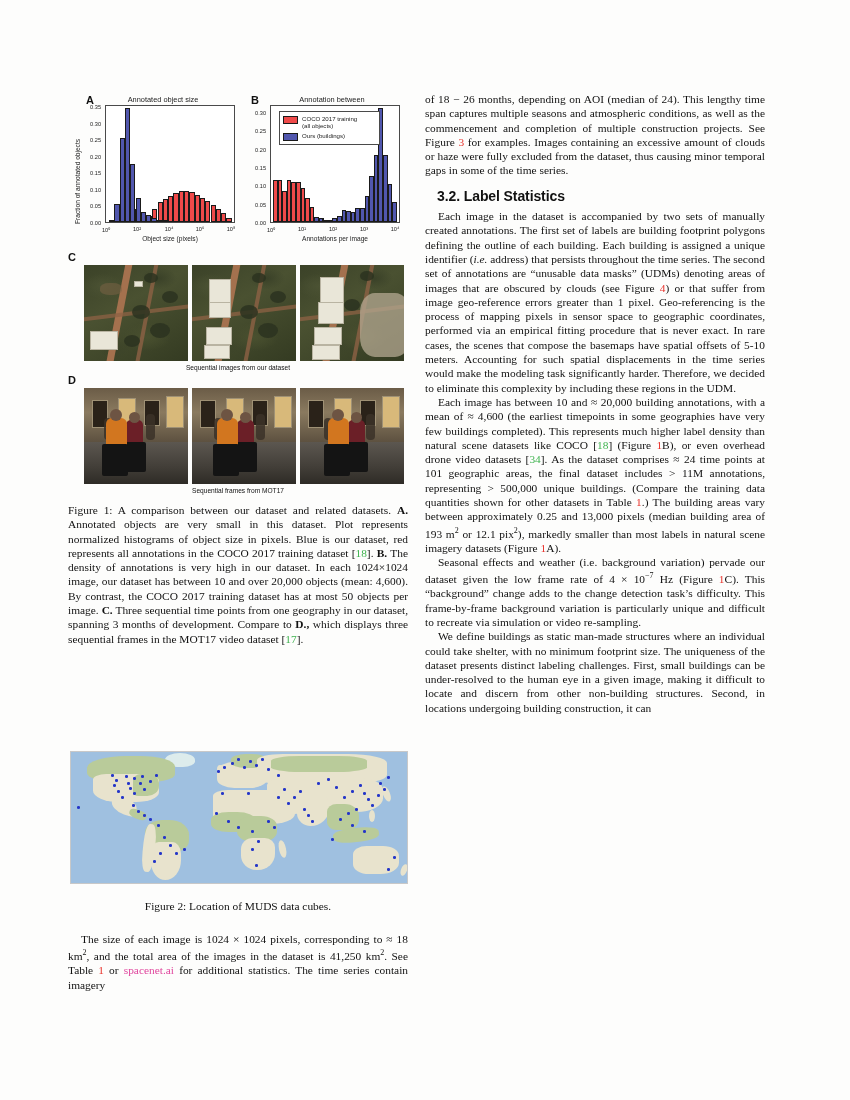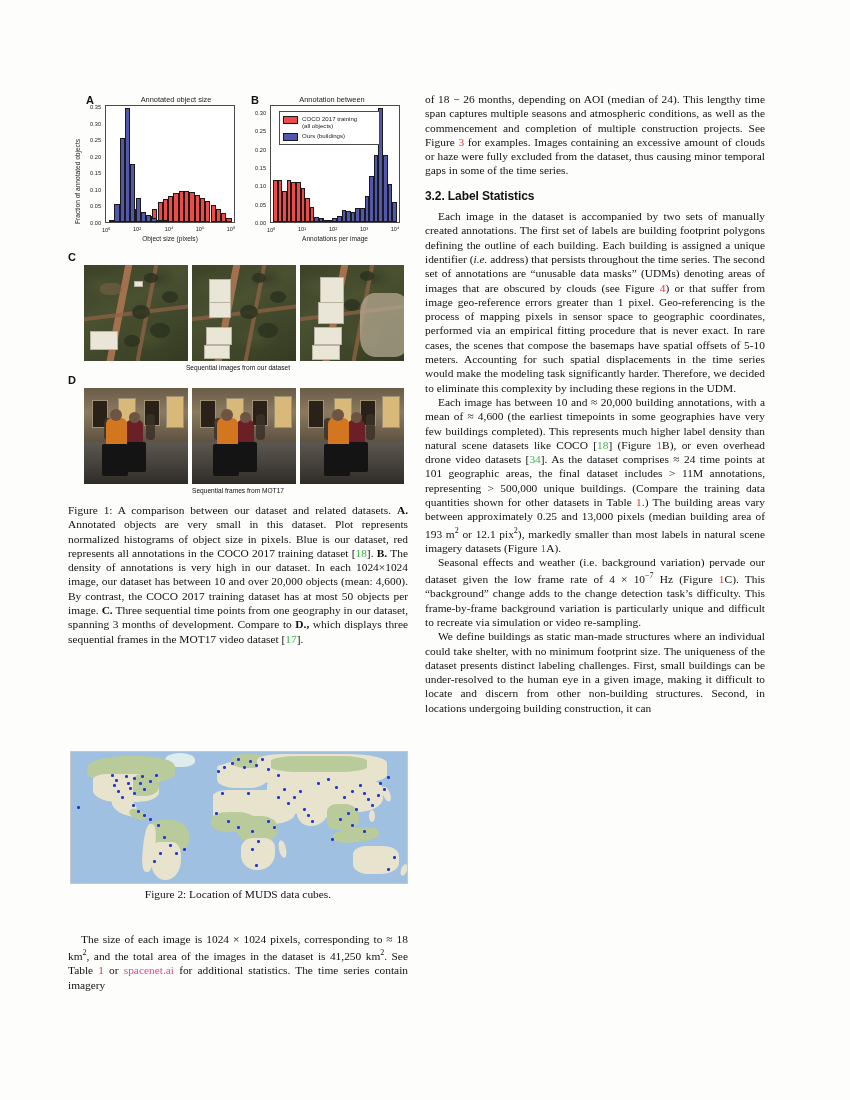--- a/index.html
+++ b/index.html
@@ -21,22 +21,22 @@
     text-align:justify;
     font-size:11.4px;
     line-height:14.3px;
   }
   #right-col{left:425px;top:92px;}
 
   p{margin:0 0 0 0;text-indent:13px;}
   p.noindent{text-indent:0;}
   .sec-head{
     font-family:"Liberation Sans", sans-serif;
-    font-weight:bold;font-size:12px;
-    margin:11px 0 6px 0;text-indent:0;
+    font-weight:bold;font-size:14px;
+    margin:11px 0 6px 12px;text-indent:0;
     letter-spacing:-0.1px;
   }
   .cite-g{color:#3fb34f;}
   .cite-r{color:#e8322b;}
   .link-pink{color:#e0479e;}
   b.lbl{font-weight:bold;}
   .sup{font-size:8px;vertical-align:super;}
   .mathit{font-style:italic;}
 
   
@@ -154,35 +154,35 @@
   
   #figure2{position:absolute;left:70px;top:751px;width:336px;}
   .map{
     position:relative;width:336px;height:131px;
     background:#9fc0e0;border:1px solid #c8c8c8;overflow:hidden;
   }
   .land{position:absolute;background:#e8e3cd;}
   .green{position:absolute;background:#b9cb9a;}
   .dot{position:absolute;width:2.6px;height:2.6px;background:#2536c8;border-radius:50%;}
   .fig2-cap{
-    font-size:11.4px;text-align:center;margin-top:4px;
+    font-size:11.4px;text-align:center;margin-top:16px;
   }
 </style>
 </head>
 <body>
 
 <div class="page">
 
   <div id="figure1">
 
     <div class="charts">
 
       <div class="panel" style="left:0;width:172px;height:155px;">
         <div class="panel-letter" style="left:18px;">A</div>
-        <div class="chart-title" style="left:42px;width:132px;">Annotated object size</div>
+        <div class="chart-title" style="left:29px;width:132px;">Annotated object size</div>
         <div class="ylabel" style="left:6px;top:132px;">Fraction of annotated objects</div>
 
         <div class="ytick" style="left:11px;top:12px;">0.35</div>
         <div class="ytick" style="left:11px;top:28.6px;">0.30</div>
         <div class="ytick" style="left:11px;top:45.1px;">0.25</div>
         <div class="ytick" style="left:11px;top:61.7px;">0.20</div>
         <div class="ytick" style="left:11px;top:78.3px;">0.15</div>
         <div class="ytick" style="left:11px;top:94.8px;">0.10</div>
         <div class="ytick" style="left:11px;top:111.4px;">0.05</div>
         <div class="ytick" style="left:11px;top:128px;">0.00</div>

